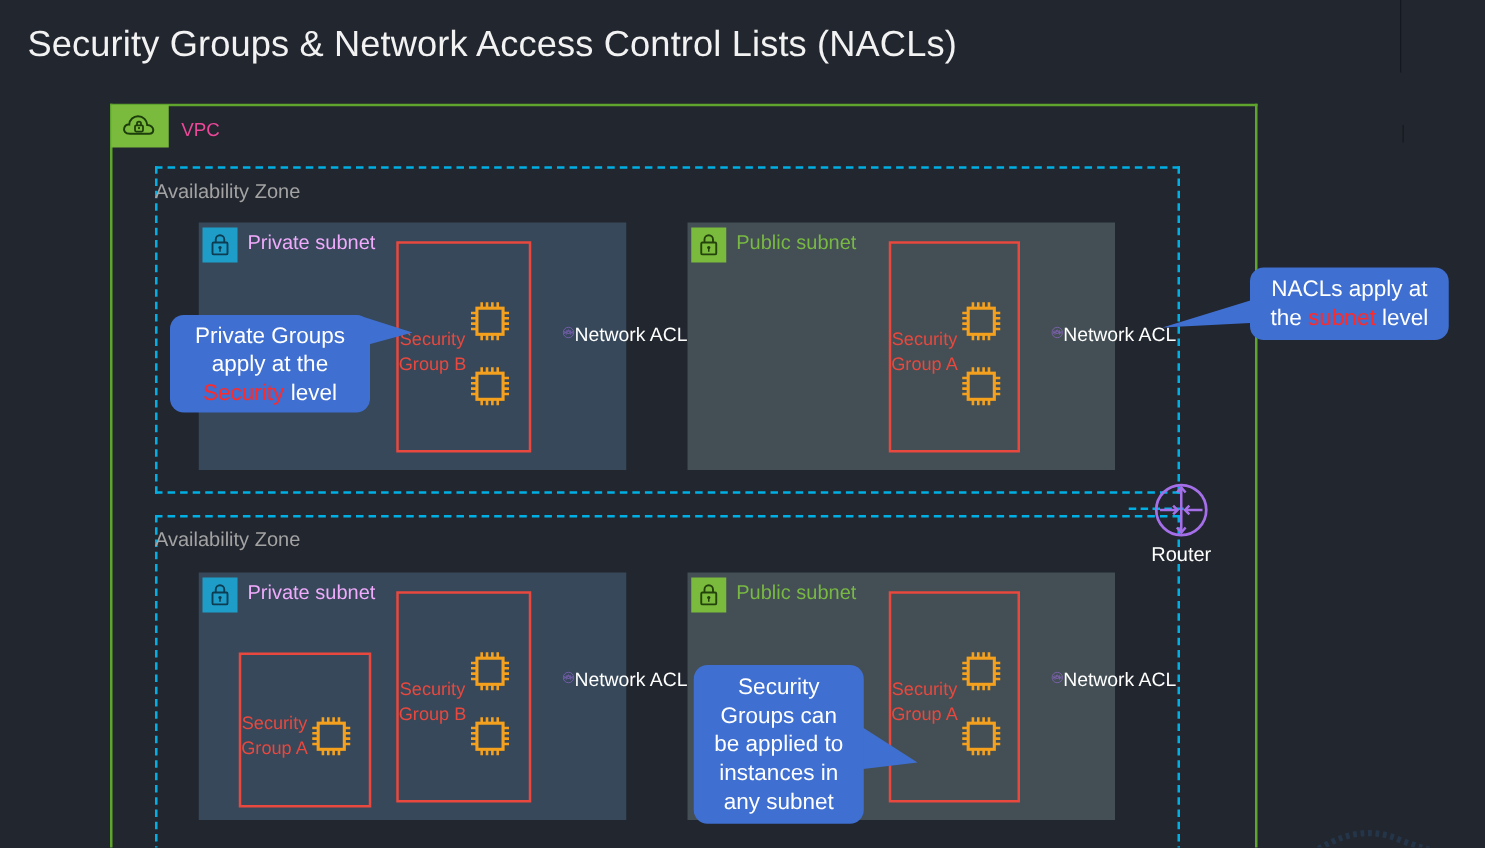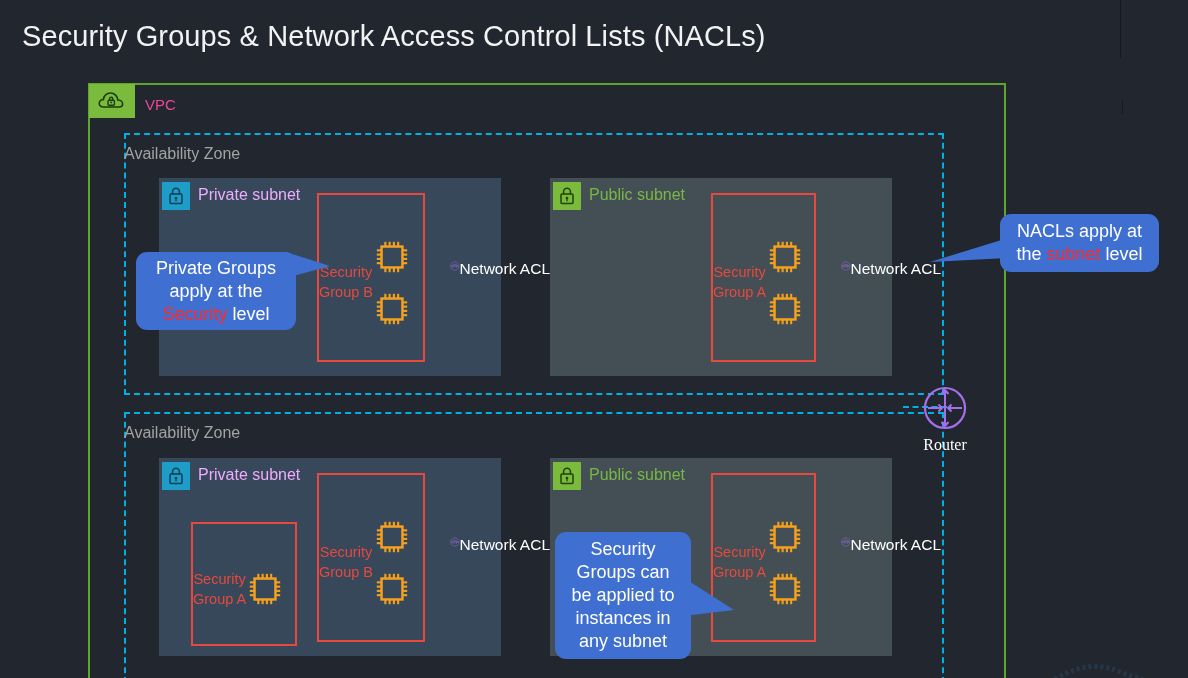--- a/index.html
+++ b/index.html
@@ -73,21 +73,21 @@
   .chips{display:flex;flex-direction:column;align-items:center;gap:14px;margin-top:10px;}
 
   
   .chip{width:38px;height:38px;}
 
   
   .nacl{position:absolute;display:flex;flex-direction:row;align-items:center;}
   .nacl-label{font-size:15.5px;color:#ffffff;margin-top:6px;white-space:nowrap;}
 
   
-  .router{position:absolute;display:flex;flex-direction:column;align-items:center;font-family:Liberation Serif, serif;}
+  .router{position:absolute;display:flex;flex-direction:column;align-items:center;}
   .router-label{font-size:16px;color:#ffffff;margin-top:3px;}
   .router-hline{
     position:absolute;left:903px;top:406px;width:44px;height:0;
     border-top:2px dashed #00b0e4;
   }
 
   
   .callout{
     position:absolute;background:#3f6fd0;border-radius:11px;
     color:#fff;text-align:center;display:flex;align-items:center;justify-content:center;

